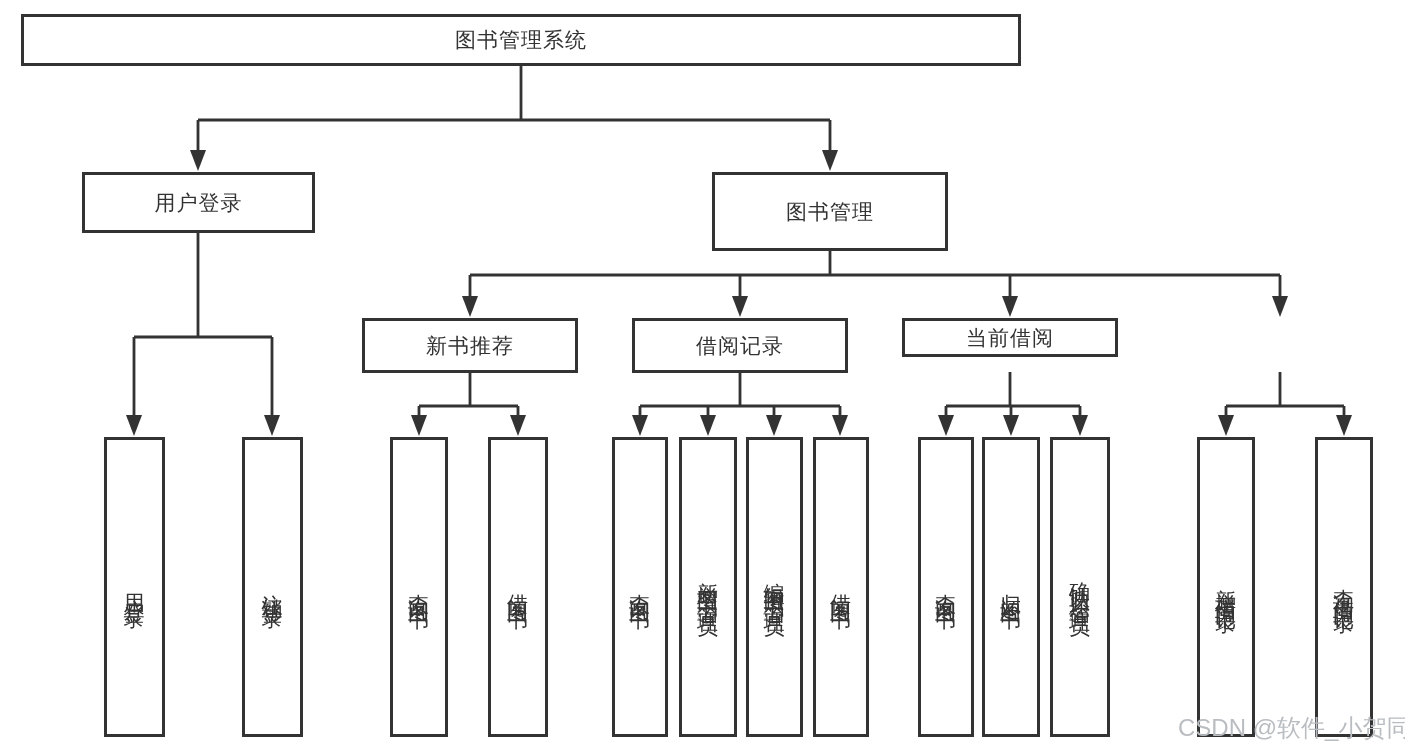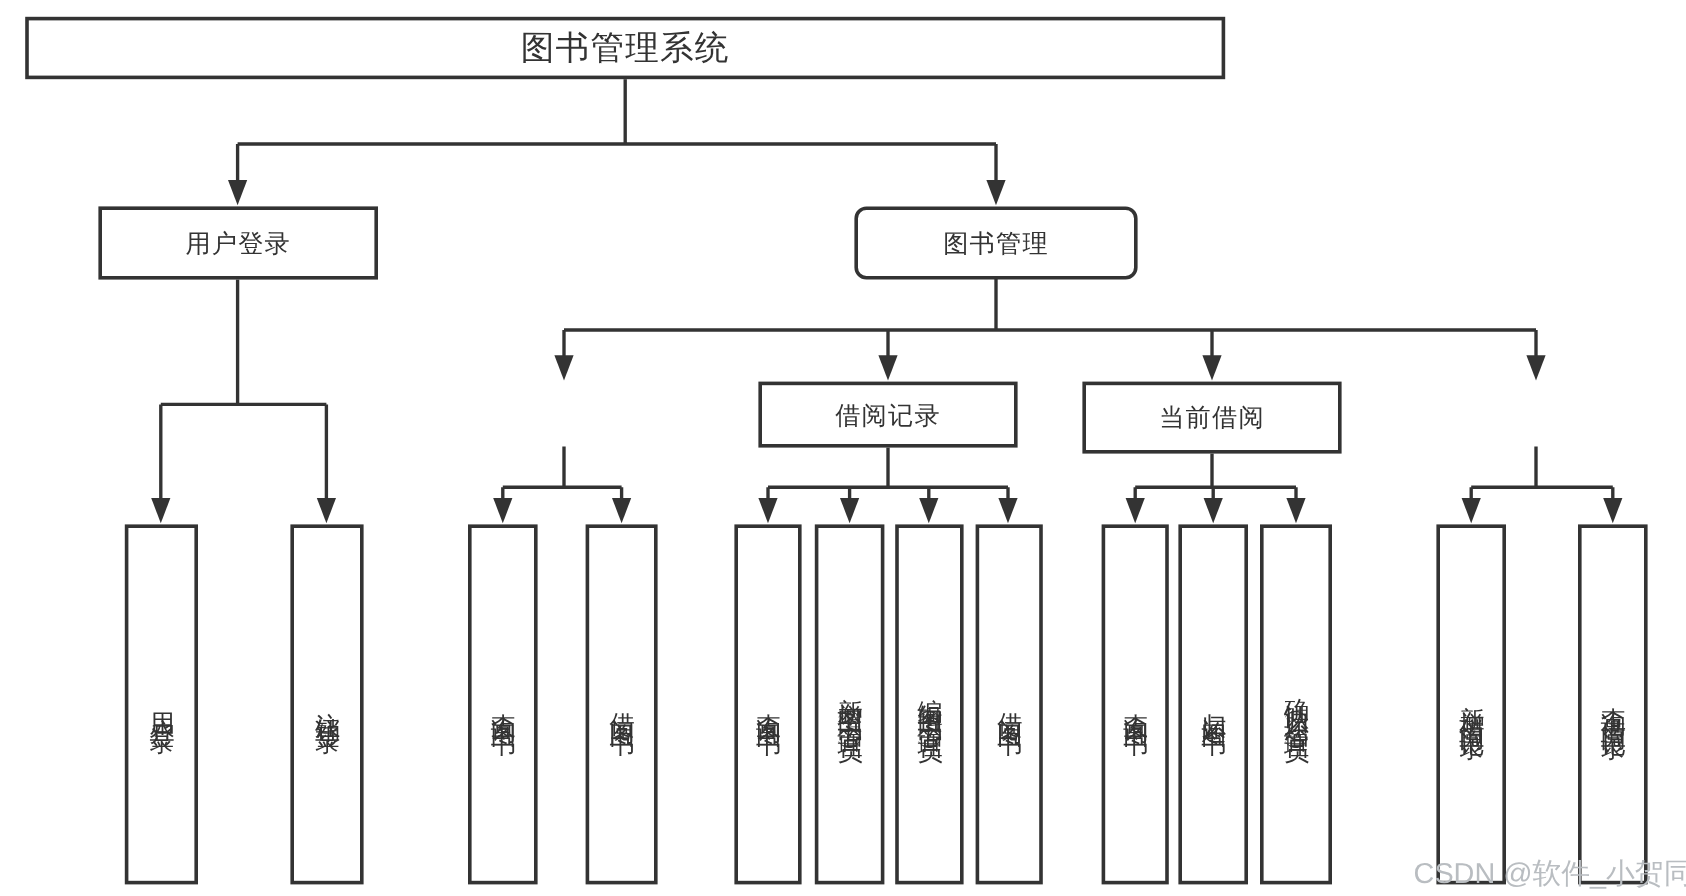--- a/index.html
+++ b/index.html
@@ -20,21 +20,21 @@
     box-sizing:border-box;
     background:#ffffff;
     border:3px solid var(--line);
     color:var(--text);
     display:flex;
     align-items:center;
     justify-content:center;
     z-index:2;
   }
   .hbox{font-size:21px;letter-spacing:1px;white-space:nowrap;}
-  .root-box{font-size:28px;}
+  .root-box{font-size:21px;}
   .vbox span{
     writing-mode:vertical-rl;
     line-height:1;
     font-size:21px;
     letter-spacing:5px;
     white-space:nowrap;
   }
   #watermark{
     position:absolute;
     left:1178px;top:712px;
@@ -82,28 +82,31 @@
       </g>
   </svg>
 
   <div class="node hbox root-box" style="left:21px;top:14px;width:1000px;height:52px;">
     <span>图书管理系统</span>
   </div>
 
   <div class="node hbox" style="left:82px;top:172px;width:233px;height:61px;">
     <span>用户登录</span>
   </div>
-  <div class="node hbox" style="left:712px;top:172px;width:236px;height:61px;border-radius:10px;">
+  <div class="node hbox" style="left:712px;top:172px;width:236px;height:79px;">
     <span>图书管理</span>
   </div>
 
+  <div class="node hbox" style="left:362px;top:318px;width:216px;height:55px;">
+    <span>新书推荐</span>
+  </div>
   <div class="node hbox" style="left:632px;top:318px;width:216px;height:55px;">
     <span>借阅记录</span>
   </div>
-  <div class="node hbox" style="left:902px;top:318px;width:216px;height:60px;">
+  <div class="node hbox" style="left:902px;top:318px;width:216px;height:39px;">
     <span>当前借阅</span>
   </div>
 
   <div class="node vbox" style="left:104px;top:437px;width:61px;height:300px;">
     <span>用户登录</span>
   </div>
   <div class="node vbox" style="left:242px;top:437px;width:61px;height:300px;">
     <span>注销登录</span>
   </div>
 

